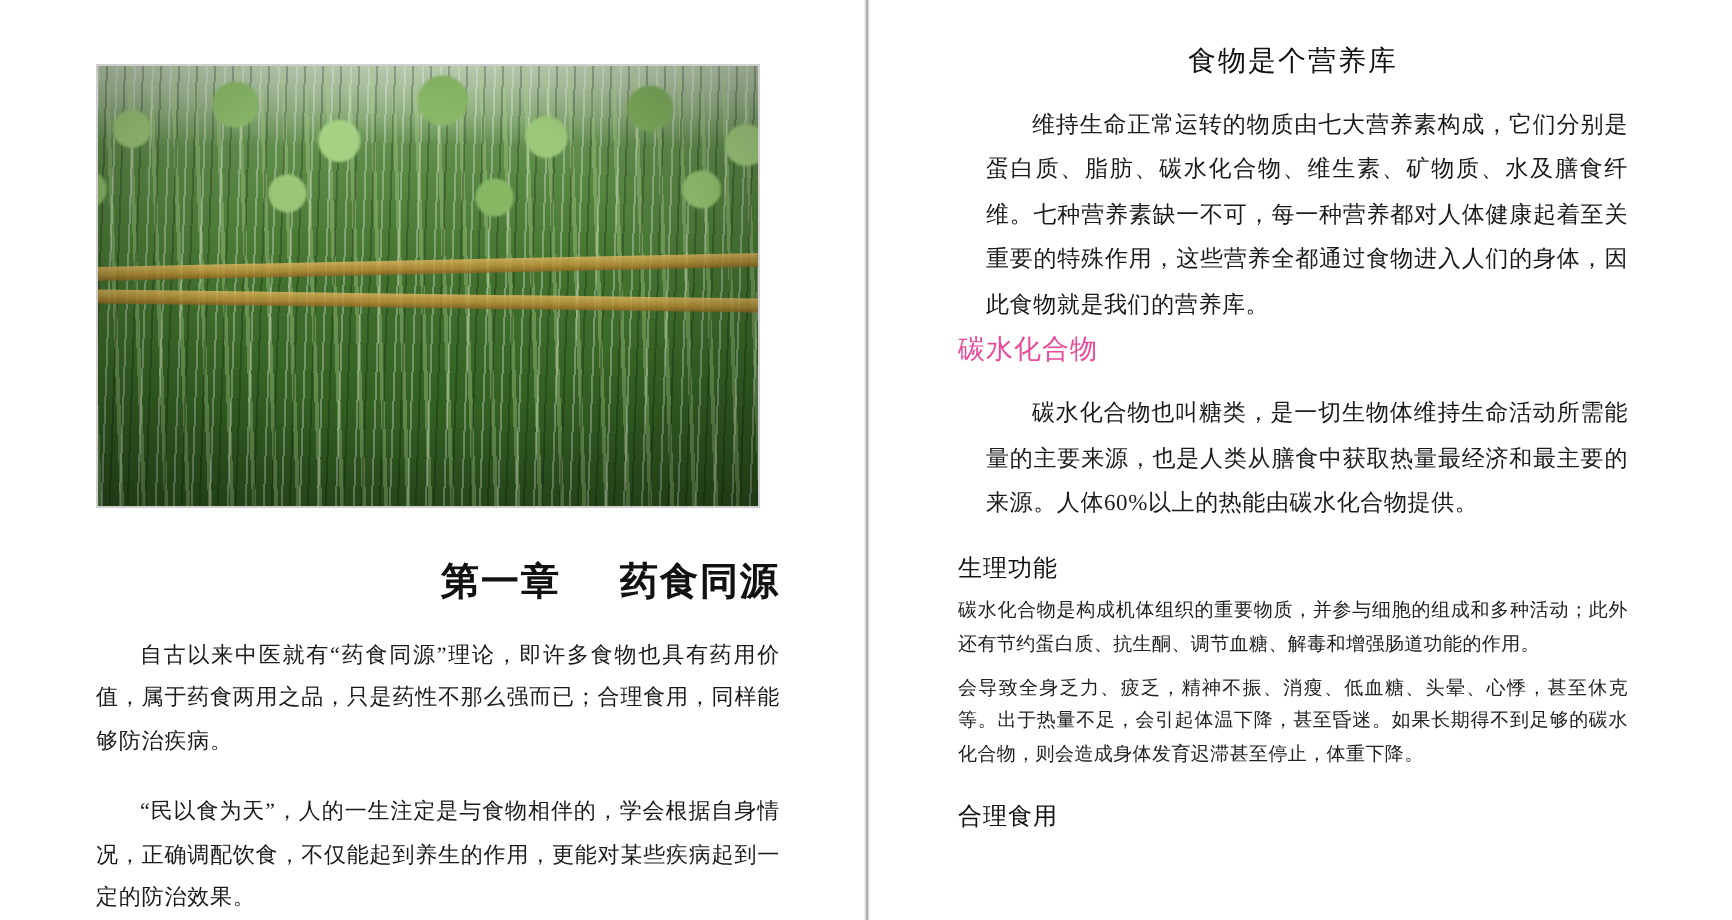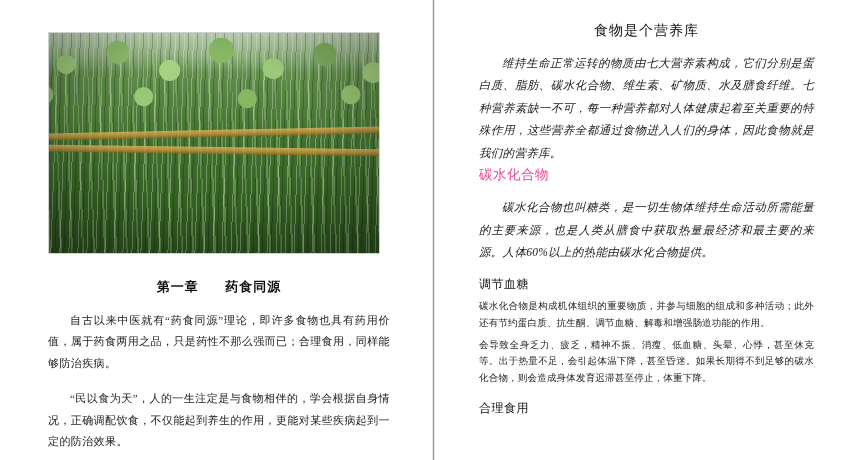--- a/index.html
+++ b/index.html
@@ -106,22 +106,22 @@
   .photo .band.b1 { top: 44%; transform: rotate(-1.2deg); }
   .photo .band.b2 { top: 52%; transform: rotate(0.8deg); }
   .photo .vig {
     position: absolute;
     inset: 0;
     background: radial-gradient(ellipse at 50% 45%, rgba(0,0,0,0) 45%, rgba(0,0,0,0.30) 100%);
   }
 
   .chapter-title {
     margin: 24px 0 0 0;
-    text-align: center;
-    font-size: 13px;
+    text-align: right;
+    font-size: 19px;
     letter-spacing: 1px;
     color: #111111;
     font-family: "Liberation Serif", serif;
   }
   .chapter-title .ch-sep { display: inline-block; width: 18px; }
 
   .body-p {
     margin: 14px 0 0 0;
     font-size: 11px;
     line-height: 1.95;
@@ -134,28 +134,27 @@
   
   .page-title {
     margin: 0;
     text-align: center;
     font-size: 14px;
     color: #111111;
     font-weight: normal;
     letter-spacing: 1px;
   }
   .r-p {
-    margin: 12px 0 0 0;
+    margin: 12px 0 0 14px;
     font-size: 11.5px;
     line-height: 1.95;
     color: #1a1a1a;
     text-align: justify;
     text-indent: 2em;
     letter-spacing: 0.3px;
-    font-style: italic;
   }
   .h2 {
     margin: 2px 0 0 0;
     font-size: 13.5px;
     color: #ec4899;
     font-weight: normal;
     letter-spacing: 0.5px;
   }
   .h3 {
     margin: 13px 0 0 0;
@@ -203,21 +202,21 @@
 
   <div class="page page-right">
 
     <h2 class="page-title">食物是个营养库</h2>
 
     <p class="r-p">维持生命正常运转的物质由七大营养素构成，它们分别是蛋白质、脂肪、碳水化合物、维生素、矿物质、水及膳食纤维。七种营养素缺一不可，每一种营养都对人体健康起着至关重要的特殊作用，这些营养全都通过食物进入人们的身体，因此食物就是我们的营养库。</p>
 
     <h3 class="h2">碳水化合物</h3>
     <p class="r-p">碳水化合物也叫糖类，是一切生物体维持生命活动所需能量的主要来源，也是人类从膳食中获取热量最经济和最主要的来源。人体60%以上的热能由碳水化合物提供。</p>
 
-    <h4 class="h3">调节血糖</h4>
+    <h4 class="h3">生理功能</h4>
     <p class="small-p">碳水化合物是构成机体组织的重要物质，并参与细胞的组成和多种活动；此外还有节约蛋白质、抗生酮、调节血糖、解毒和增强肠道功能的作用。</p>
 
     <p class="small-p">会导致全身乏力、疲乏，精神不振、消瘦、低血糖、头晕、心悸，甚至休克等。出于热量不足，会引起体温下降，甚至昏迷。如果长期得不到足够的碳水化合物，则会造成身体发育迟滞甚至停止，体重下降。</p>
 
     <h4 class="h3">合理食用</h4>
 
   </div>
 
 </div>
 

